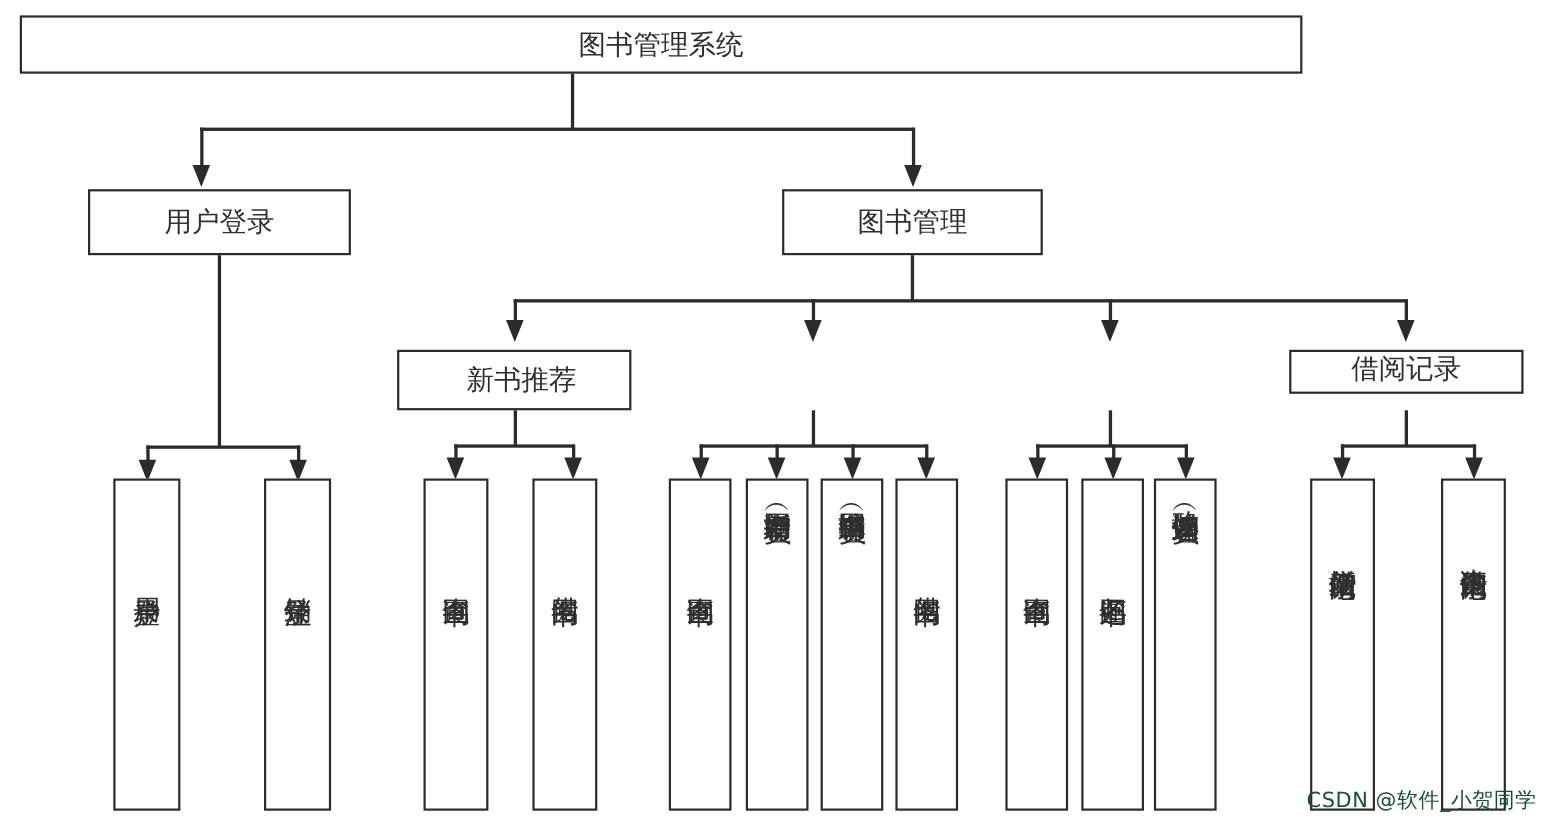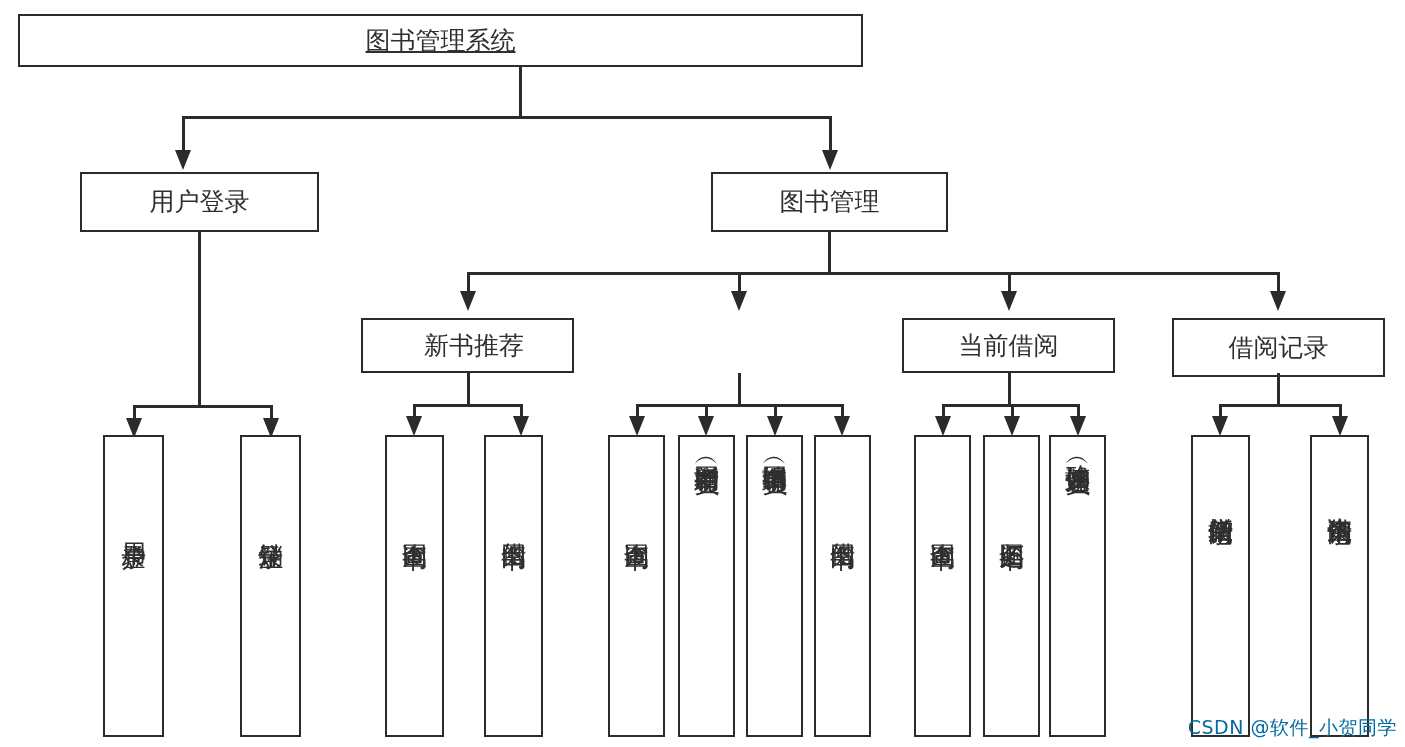--- a/index.html
+++ b/index.html
@@ -60,32 +60,32 @@
     border-left: 8px solid transparent;
     border-right: 8px solid transparent;
     border-top: 20px solid #2b2b2b;
   }
 
   #watermark {
     position: absolute;
     right: 8px;
     bottom: 6px;
     font-size: 19px;
-    color: #0369a1;
+    color: #14532d;
     letter-spacing: 0.5px;
     white-space: nowrap;
     pointer-events: none;
   }
 </style>
 </head>
 <body>
 
 <div id="canvas">
 
-  <div class="node h" style="left:18px; top:14px; width:845px; height:53px;text-decoration:underline;">图书管理系统</div>
+  <div class="node h" style="left:18px; top:14px; width:1166px; height:53px;">图书管理系统</div>
 
   <div class="vline" style="left:519px; top:67px; width:2.5px; height:50px;"></div>
 
   <div class="hline" style="left:182px; top:116px; width:649px;"></div>
 
   <div class="vline" style="left:182px; top:116px; height:36px;"></div>
   <div class="arrow" style="left:175px; top:150px;"></div>
   <div class="vline" style="left:829px; top:116px; height:36px;"></div>
   <div class="arrow" style="left:822px; top:150px;"></div>
 
@@ -105,22 +105,21 @@
   <div class="vline" style="left:467px; top:272px; height:22px;"></div>
   <div class="arrow" style="left:460px; top:291px;"></div>
   <div class="vline" style="left:738px; top:272px; height:22px;"></div>
   <div class="arrow" style="left:731px; top:291px;"></div>
   <div class="vline" style="left:1008px; top:272px; height:22px;"></div>
   <div class="arrow" style="left:1001px; top:291px;"></div>
   <div class="vline" style="left:1277px; top:272px; height:22px;"></div>
   <div class="arrow" style="left:1270px; top:291px;"></div>
 
   <div class="node h" style="left:361px; top:318px; width:213px; height:55px;padding-left:13px;">新书推荐</div>
-  <div class="node h" style="left:902px; top:318px; width:213px; height:55px;">当前借阅</div>
-  <div class="node h" style="left:1172px; top:318px; width:213px; height:59px;">借阅记录</div>
+  <div class="node h" style="left:1172px; top:318px; width:213px; height:40px;font-family:Liberation Mono, monospace;">借阅记录</div>
 
   <div class="vline" style="left:467px; top:373px; height:33px;"></div>
   <div class="hline" style="left:413px; top:404px; width:109px;"></div>
   <div class="vline" style="left:413px; top:404px; height:16px;"></div>
   <div class="arrow" style="left:406px; top:416px;"></div>
   <div class="vline" style="left:520px; top:404px; height:16px;"></div>
   <div class="arrow" style="left:513px; top:416px;"></div>
 
   <div class="vline" style="left:738px; top:373px; height:33px;"></div>
   <div class="hline" style="left:636px; top:404px; width:207px;"></div>

